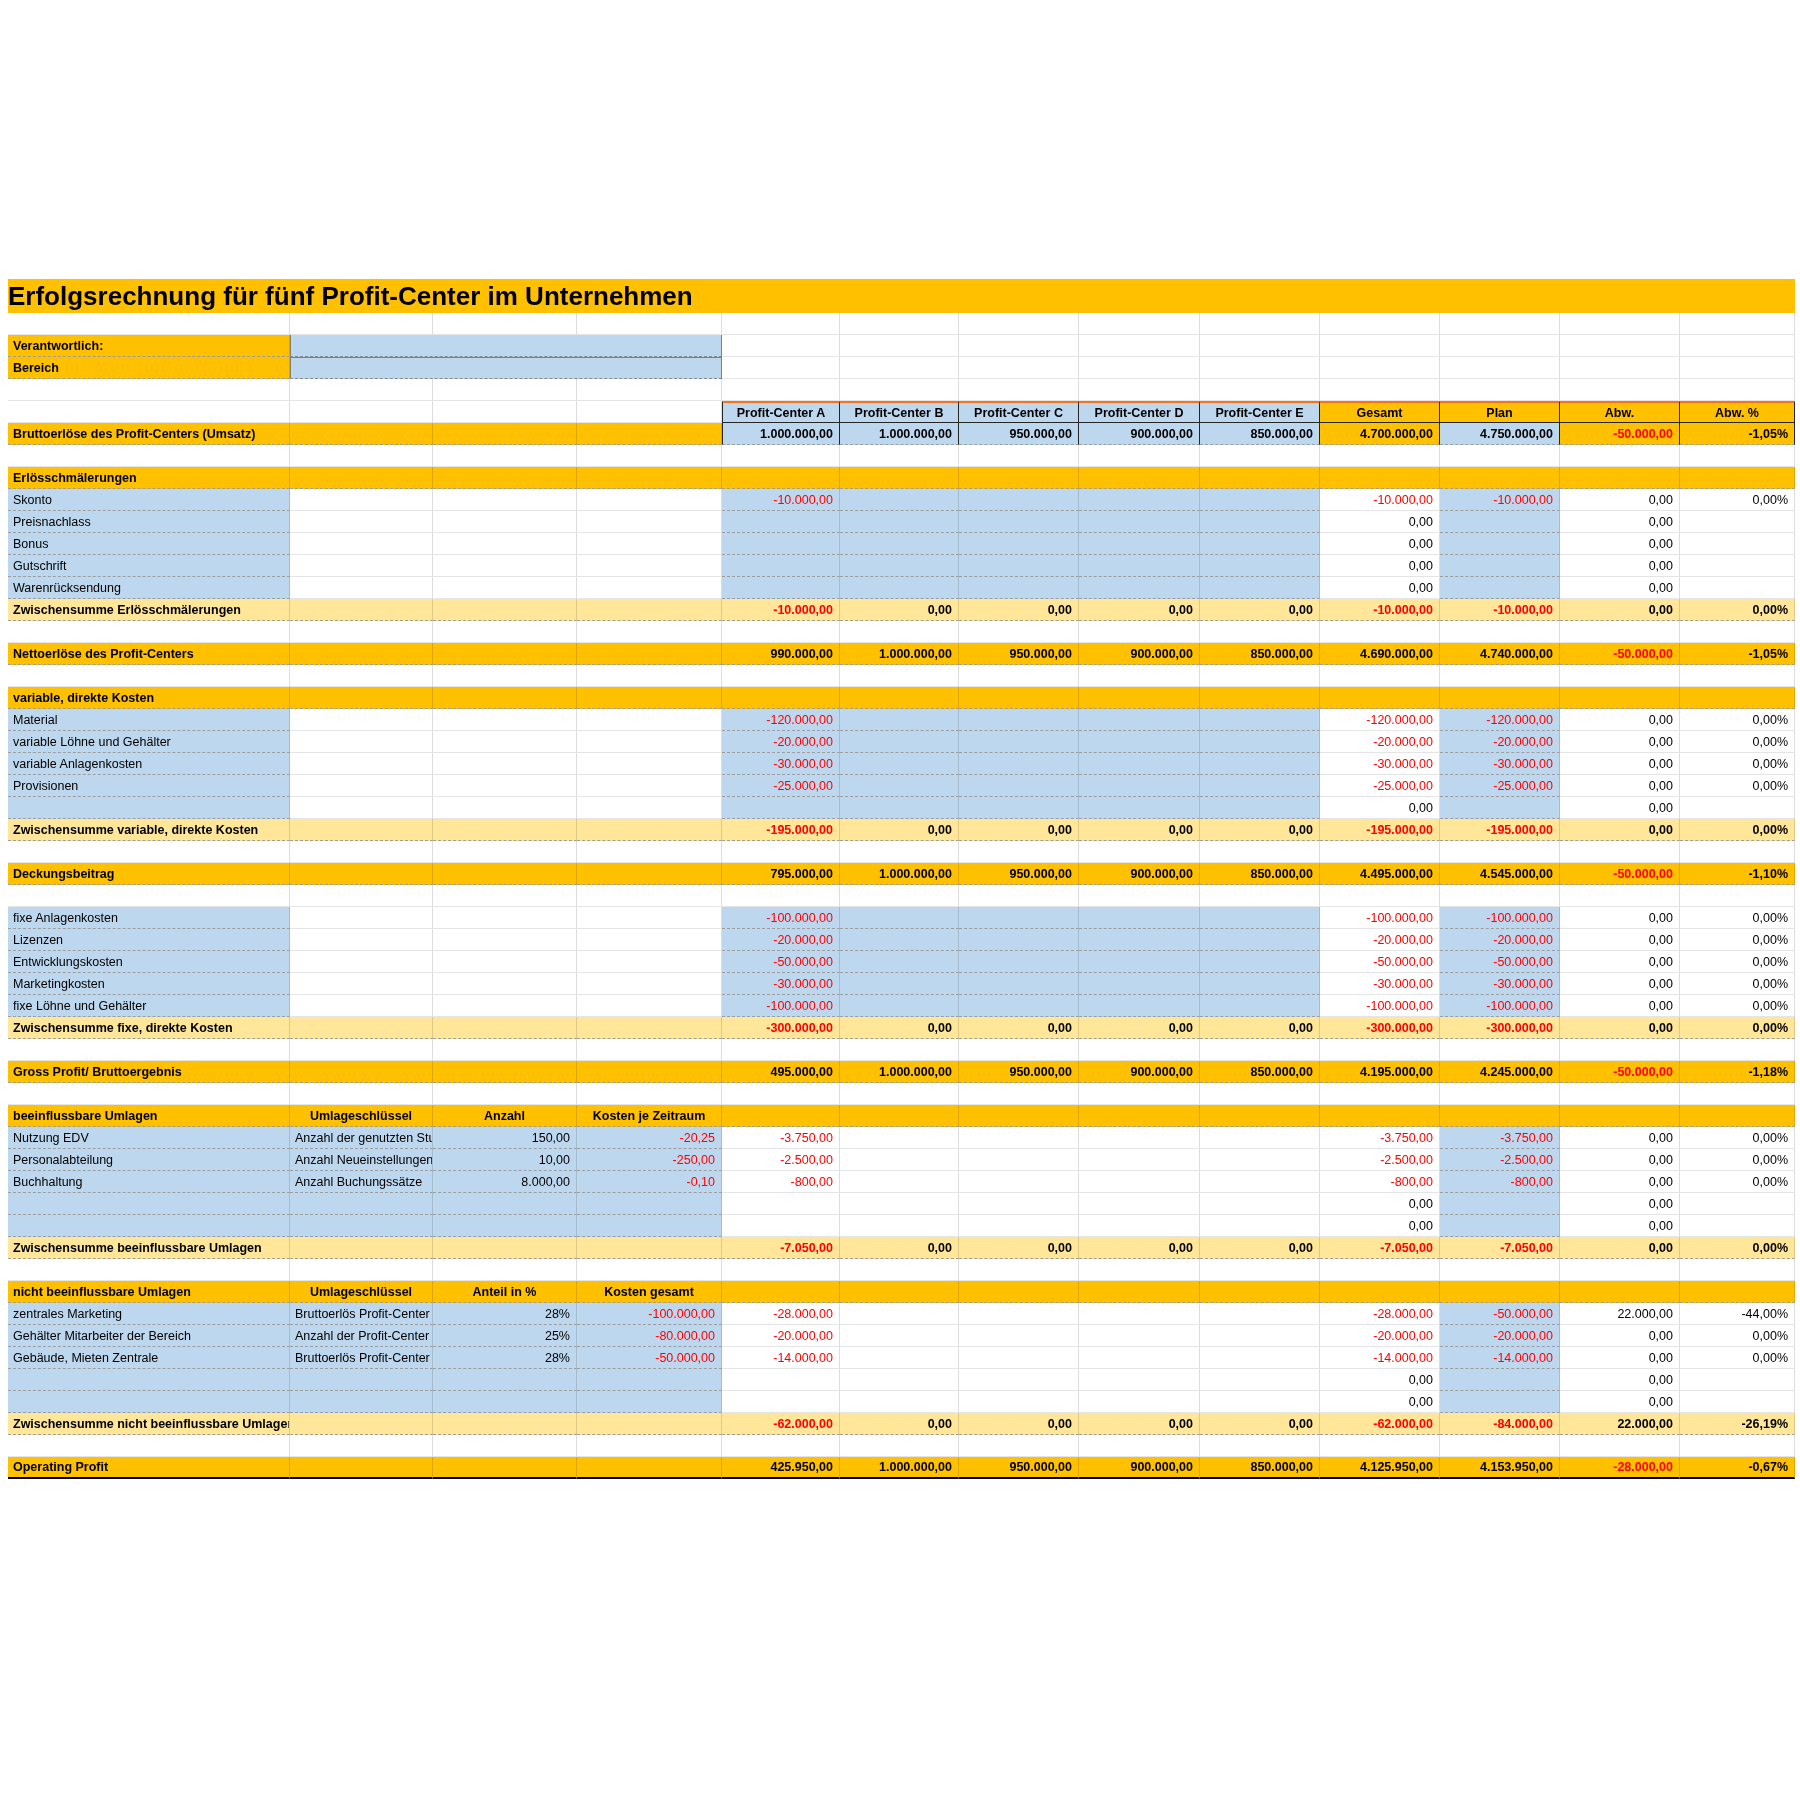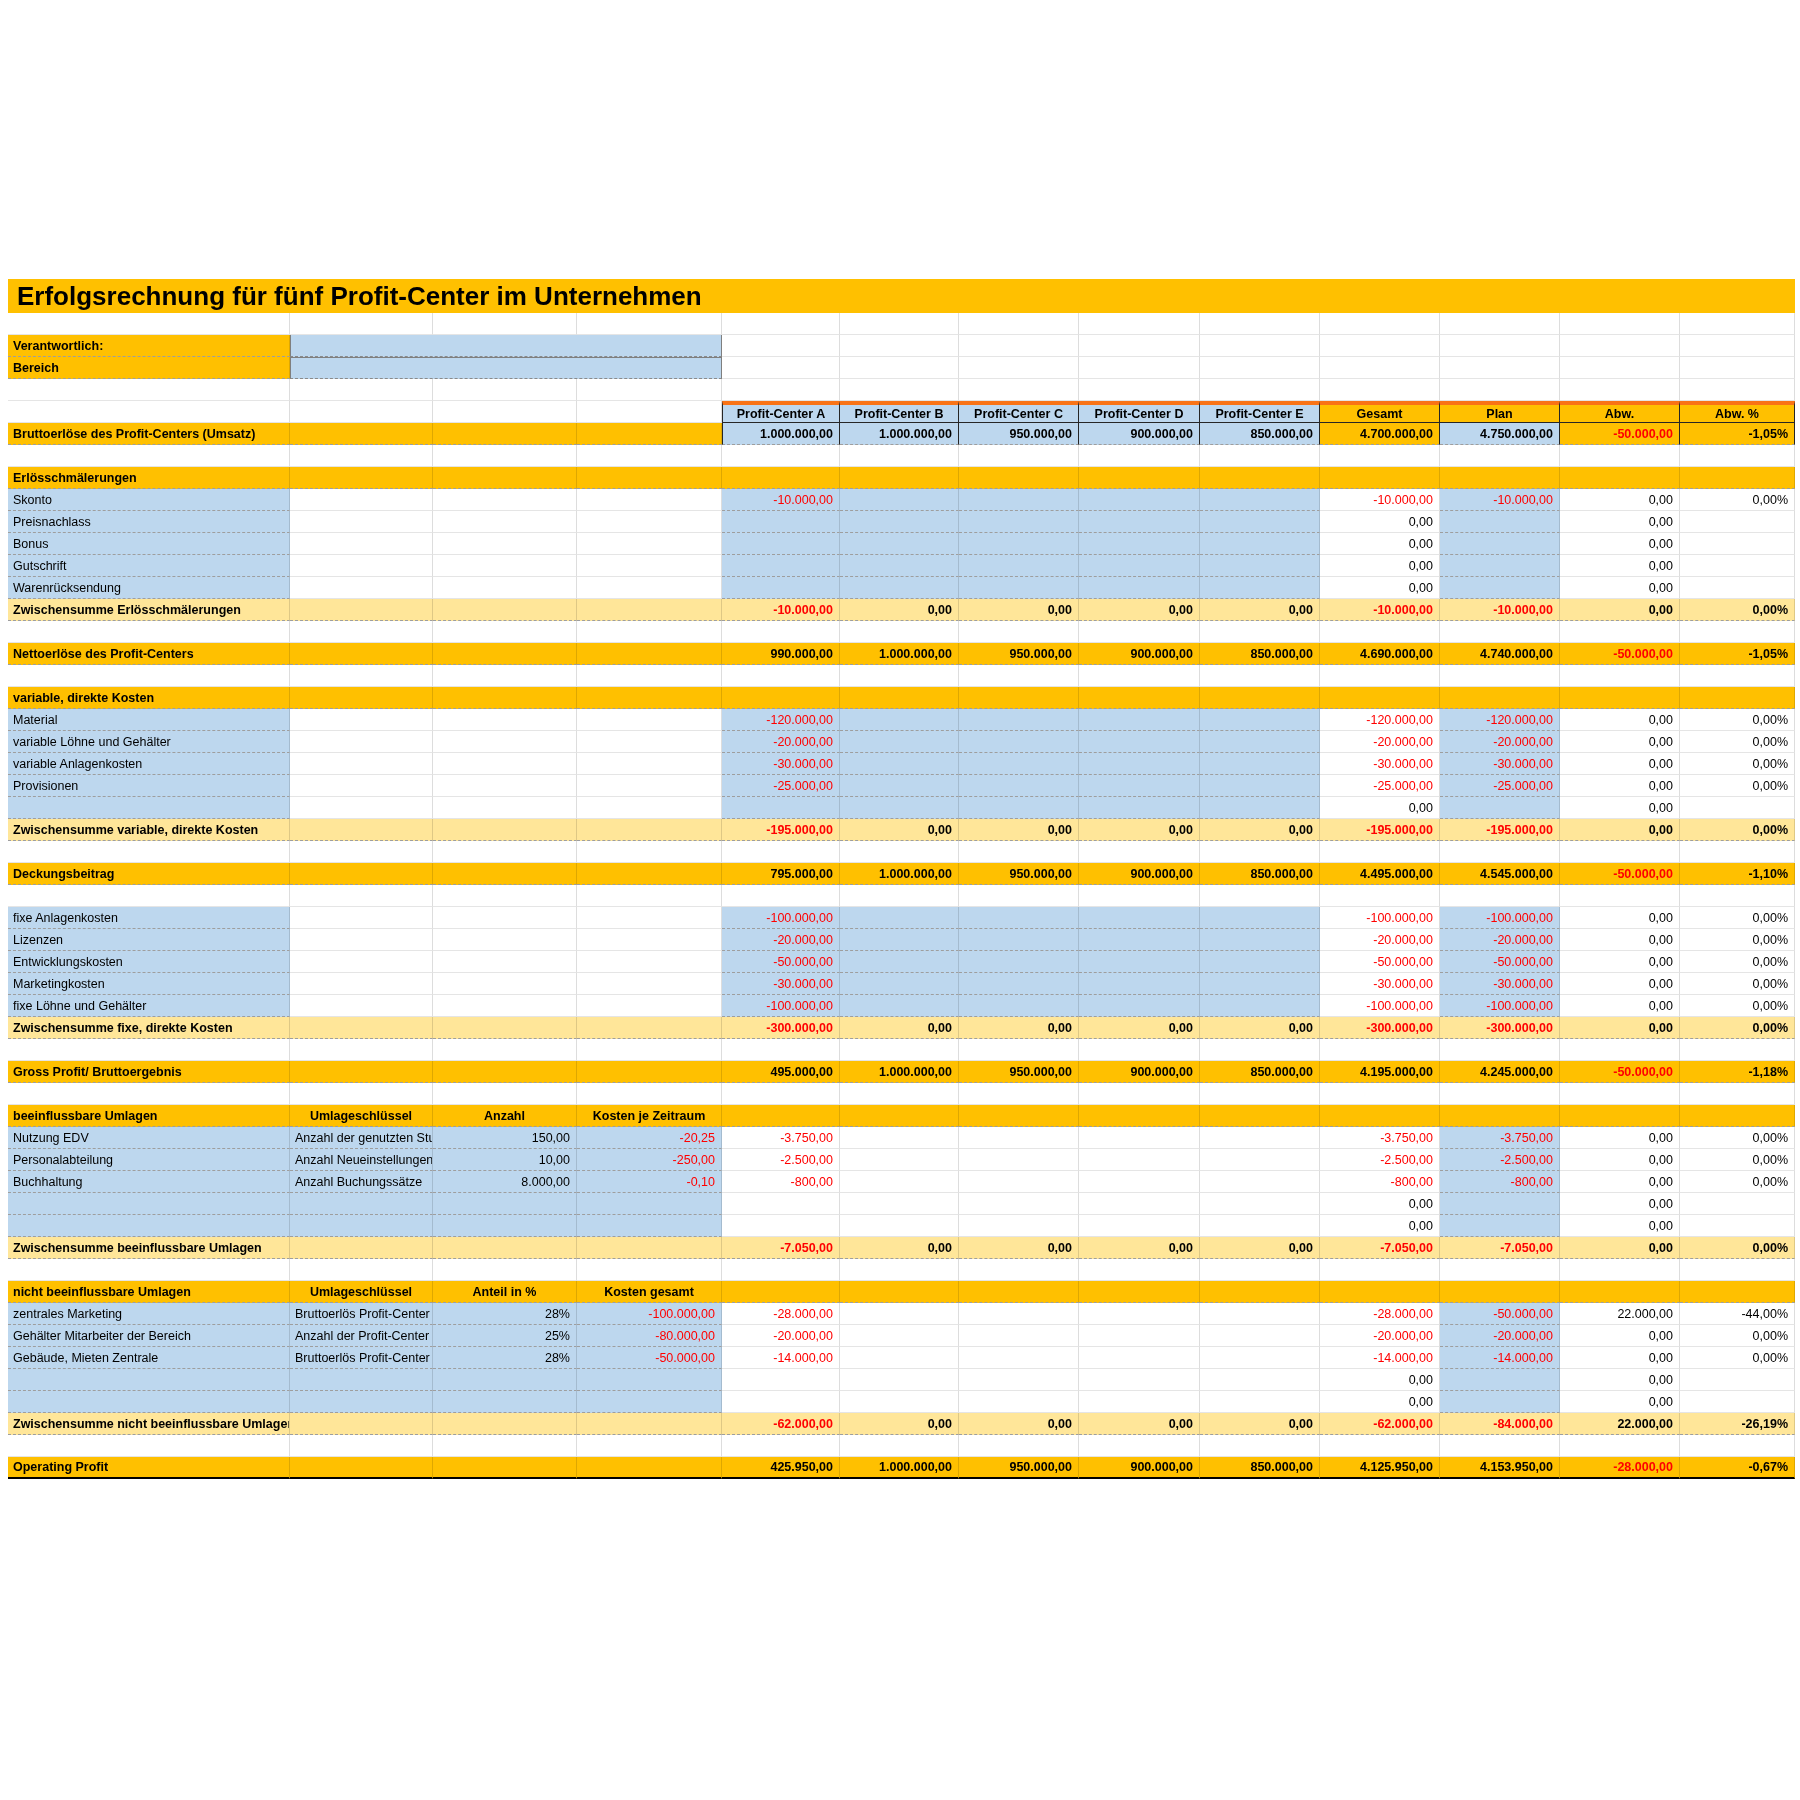--- a/index.html
+++ b/index.html
@@ -22,32 +22,32 @@
   }
   .txt{padding-left:5px;justify-content:flex-start;}
   .num{justify-content:flex-end;padding-right:6px;}
   .ctr{justify-content:center;}
   .bold{font-weight:700;}
   .red{color:#FF0000;}
   .bg-o{background:#FFC000;}
   .bg-b{background:#BDD7EE;}
   .bg-c{background:#FFE699;}
   .dash{border-bottom:1px dashed #9e9e9e;}
-  .hdr{border-top:4px solid #f97316;border-bottom:1px solid #262626;border-right:1px solid #262626;font-size:12.5px;}
+  .hdr{border-top:2px solid #f97316;border-bottom:1px solid #262626;border-right:1px solid #262626;font-size:12.5px;}
   .hdr-first{border-left:1px solid #262626;}
   .vdark{border-right:1px solid #262626;}
   .vdark-first{border-left:1px solid #262626;}
   .info-input{
     border-left:1px solid #7f7f7f;border-right:1px solid #7f7f7f;
     border-bottom:1px dashed #8a8a8a;
   }
   .info-input.first{border-top:1px solid #7f7f7f;}
   .info-input.last{border-bottom:1px solid #7f7f7f;}
   .title-cell{
-    border:none;font-size:26px;font-weight:700;padding-left:9px;letter-spacing:0px;
+    border:none;font-size:26px;font-weight:700;padding-left:0;letter-spacing:0px;
   }
   .row.end .cell{border-bottom:2.5px solid #000;text-align:center;}
 </style>
 </head>
 <body>
 
 <div class="sheet" id="sheet">
     <div class="row title">
       <div class="cell title-cell bg-o" style="grid-column: span 13;">Erfolgsrechnung für fünf Profit-Center im Unternehmen</div>
     </div>

